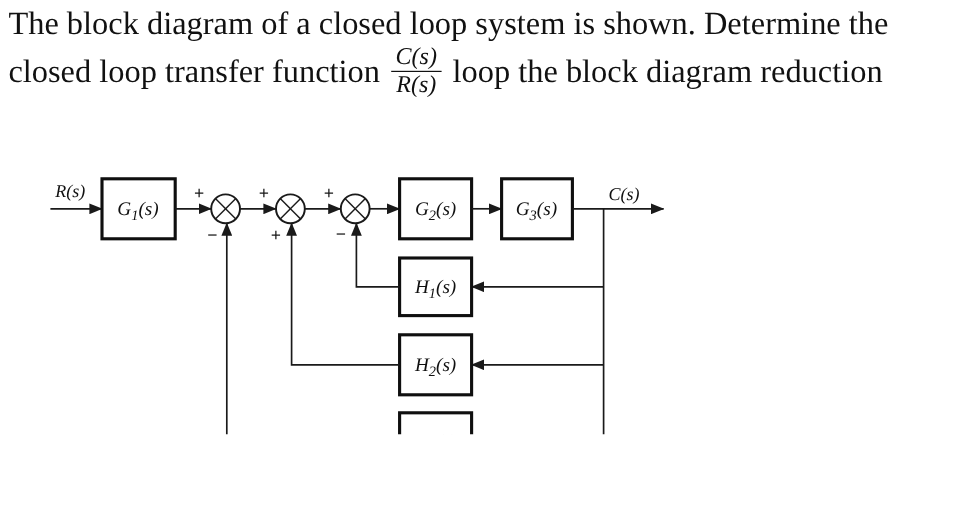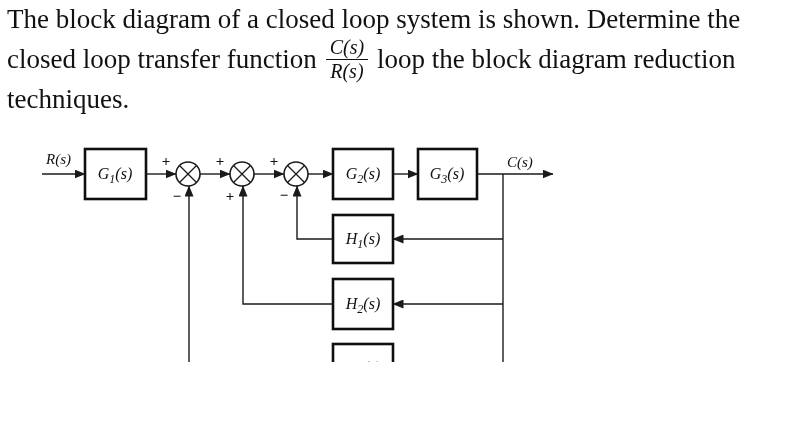--- a/index.html
+++ b/index.html
@@ -43,21 +43,20 @@
   <div class="question">
     <div class="qline">The block diagram of a closed loop system is shown. Determine the</div>
     <div class="qline2">
       <span class="seg">closed loop transfer function</span>
       <span class="frac">
         <span class="num">C(s)</span>
         <span class="den">R(s)</span>
       </span>
       <span class="seg">loop the block diagram reduction</span>
     </div>
-    <div class="qline">techniques.</div>
   </div>
 
   <svg class="diagram" width="811" height="437" viewBox="0 0 811 437">
     <defs>
       <marker id="arrow" markerUnits="userSpaceOnUse" markerWidth="11" markerHeight="9" refX="10.5" refY="4.5" orient="auto">
         <path d="M0,0 L11,4.5 L0,9 Z" fill="#1a1a1a"></path>
       </marker>
     </defs>
 
     <text class="sig-label" x="46" y="164">R(s)</text>

